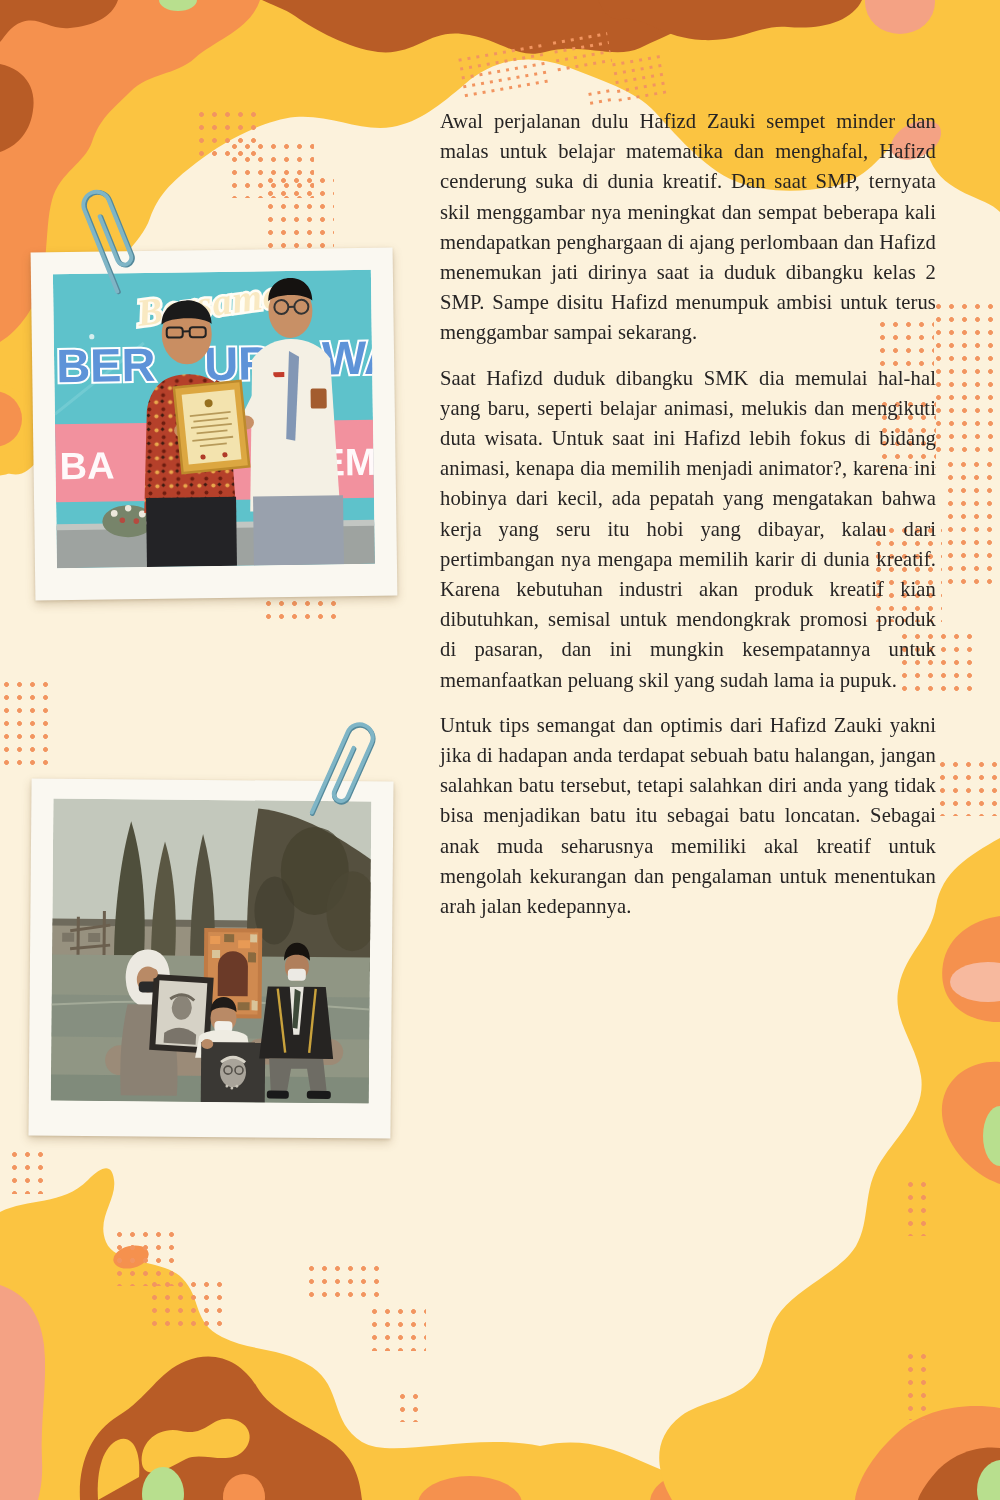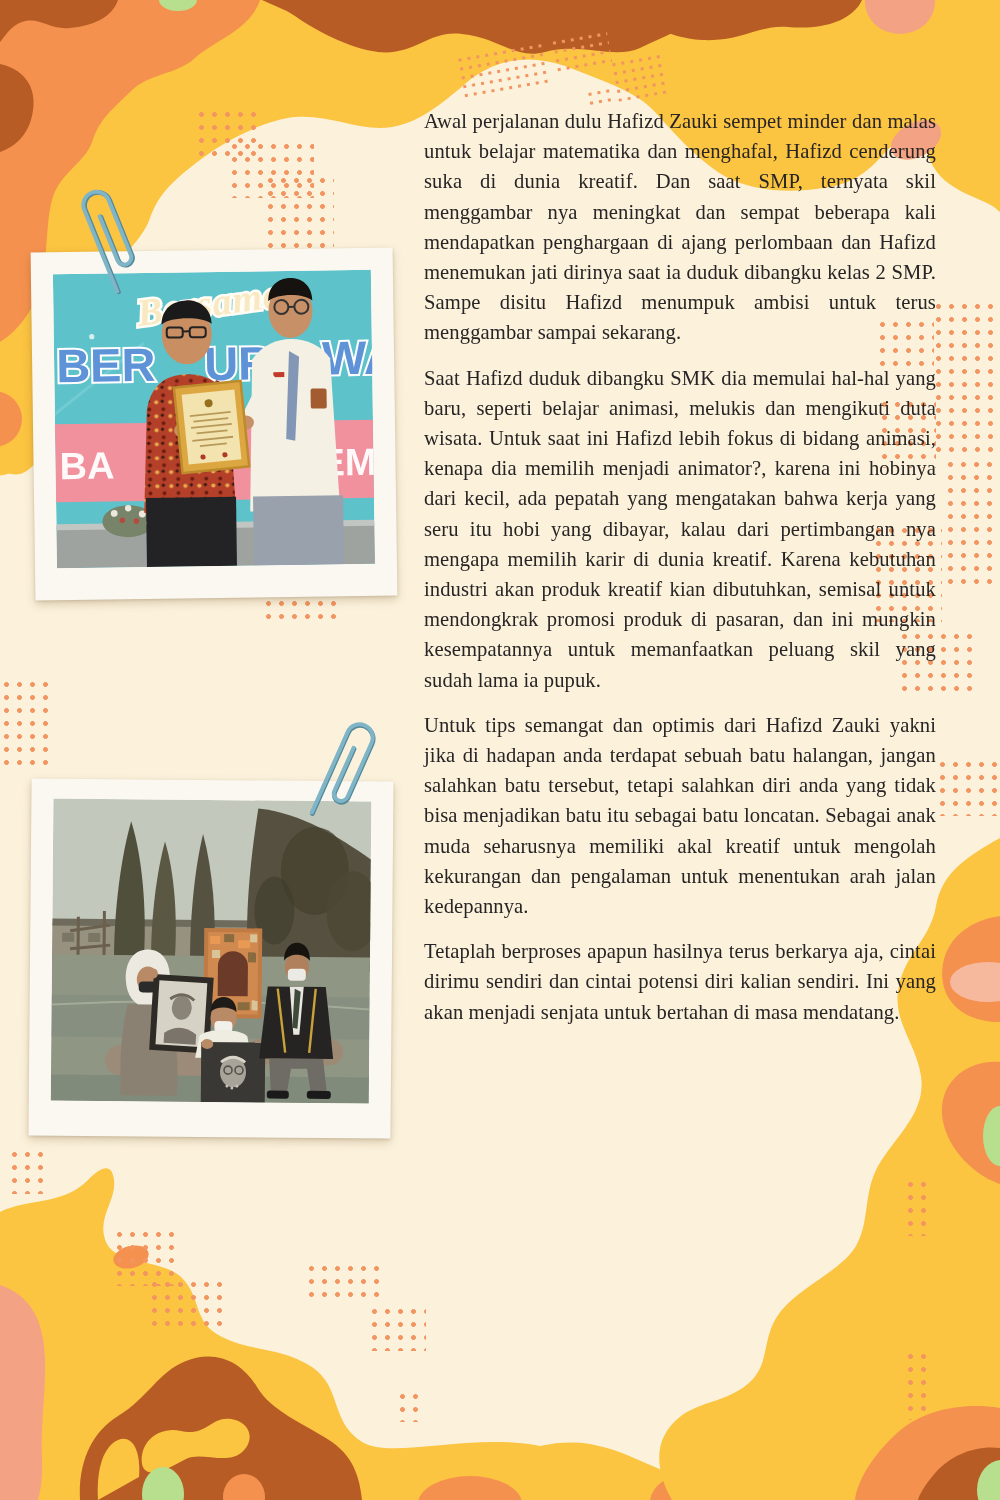--- a/index.html
+++ b/index.html
@@ -24,21 +24,21 @@
   .polaroid .photo-art{position:absolute;display:block;}
   #photo1{left:33px;top:250px;width:362px;height:348px;transform:rotate(-0.8deg);}
   #photo1 .photo-art{left:22px;top:22px;width:318px;height:294px;}
   #photo2{left:30px;top:780px;width:362px;height:357px;transform:rotate(0.5deg);}
   #photo2 .photo-art{left:22px;top:20px;width:318px;height:302px;}
   .clip{position:absolute;z-index:40;}
   #clip1{left:88px;top:163px;width:42px;height:146px;transform:rotate(-22deg);}
   #clip2{left:325px;top:697px;width:42px;height:142px;transform:rotate(24deg);}
   .clip svg{width:100%;height:100%;display:block;}
   #article{position:absolute;left:424px;top:106px;width:512px;z-index:20;}
-  #article p{margin:0 0 15px 0;font-size:20.6px;line-height:30.2px;
+  #article p{margin:0 0 15px 16px;font-size:20.6px;line-height:30.2px;
      text-align:justify;color:var(--text);letter-spacing:.1px;}
   text{user-select:none;}
 </style>
 </head>
 <body>
 
 <div id="page">
 
   <svg id="bg-blobs" width="1000" height="1500" viewBox="0 0 1000 1500">
 
@@ -319,16 +319,15 @@
     <svg viewBox="0 0 64 170">
       <path d="M13.5,169.5 L13.5,35.5 A20,20 0 0 1 53.5,35.5 L53.5,125.5 A11,11 0 0 1 31.5,125.5 L31.5,53.5" fill="none" style="stroke:var(--paperclipdark)" stroke-width="7" stroke-linecap="round"></path>
       <path d="M12,168 L12,34 A20,20 0 0 1 52,34 L52,124 A11,11 0 0 1 30,124 L30,52" fill="none" style="stroke:var(--paperclip)" stroke-width="6" stroke-linecap="round"></path>
     </svg>
   </div>
 
   <article id="article">
     <p>Awal perjalanan dulu Hafizd Zauki sempet minder dan malas untuk belajar matematika dan menghafal, Hafizd cenderung suka di dunia kreatif. Dan saat SMP, ternyata skil menggambar nya meningkat dan sempat beberapa kali mendapatkan penghargaan di ajang perlombaan dan Hafizd menemukan jati dirinya saat ia duduk dibangku kelas 2 SMP. Sampe disitu Hafizd menumpuk ambisi untuk terus menggambar sampai sekarang.</p>
     <p>Saat Hafizd duduk dibangku SMK dia memulai hal-hal yang baru, seperti belajar animasi, melukis dan mengikuti duta wisata. Untuk saat ini Hafizd lebih fokus di bidang animasi, kenapa dia memilih menjadi animator?, karena ini hobinya dari kecil, ada pepatah yang mengatakan bahwa kerja yang seru itu hobi yang dibayar, kalau dari pertimbangan nya mengapa memilih karir di dunia kreatif. Karena kebutuhan industri akan produk kreatif kian dibutuhkan, semisal untuk mendongkrak promosi produk di pasaran, dan ini mungkin kesempatannya untuk memanfaatkan peluang skil yang sudah lama ia pupuk.</p>
     <p>Untuk tips semangat dan optimis dari Hafizd Zauki yakni jika di hadapan anda terdapat sebuah batu halangan, jangan salahkan batu tersebut, tetapi salahkan diri anda yang tidak bisa menjadikan batu itu sebagai batu loncatan. Sebagai anak muda seharusnya memiliki akal kreatif untuk mengolah kekurangan dan pengalaman untuk menentukan arah jalan kedepannya.</p>
-    <p>Tetaplah berproses apapun hasilnya terus berkarya aja, cintai dirimu sendiri dan cintai potensi diri kalian sendiri. Ini yang akan menjadi senjata untuk bertahan di masa mendatang.</p>
   </article>
 
 </div>
 
 </body></html>

